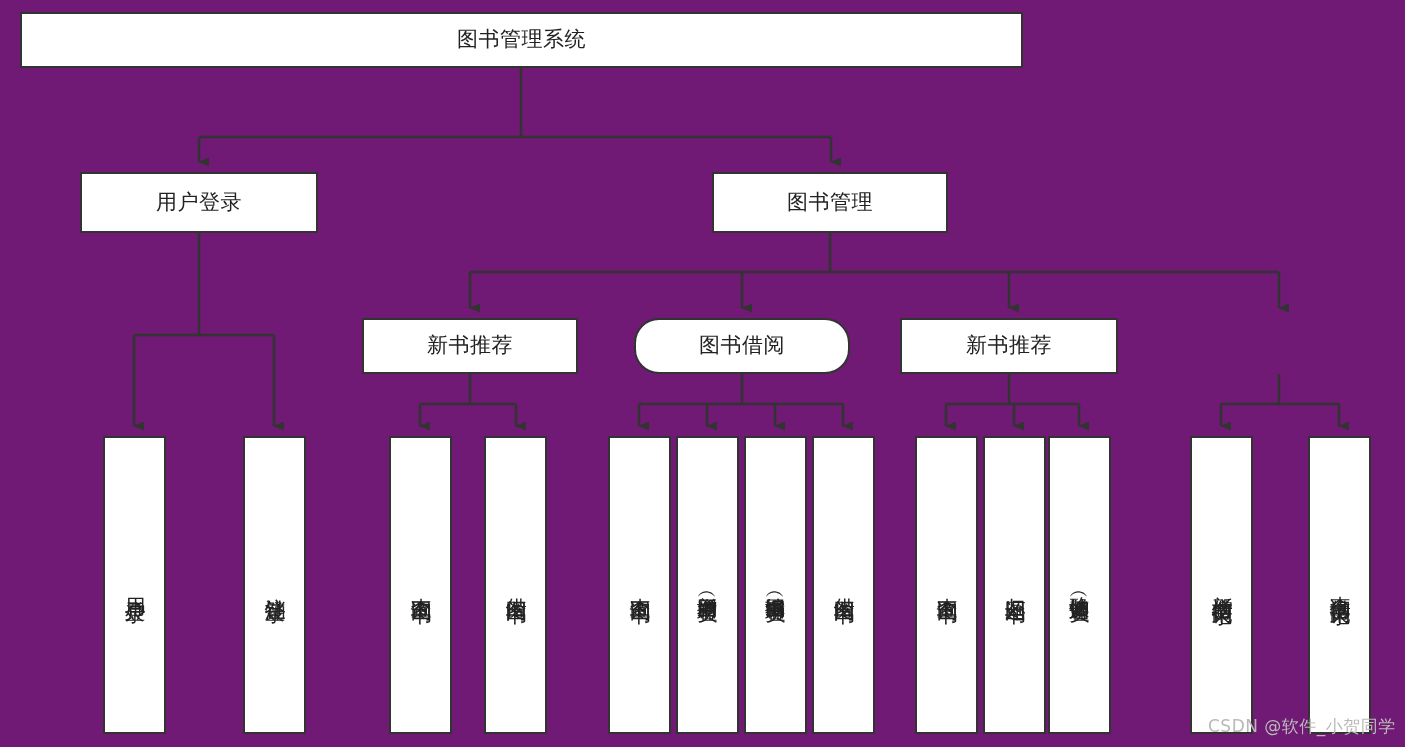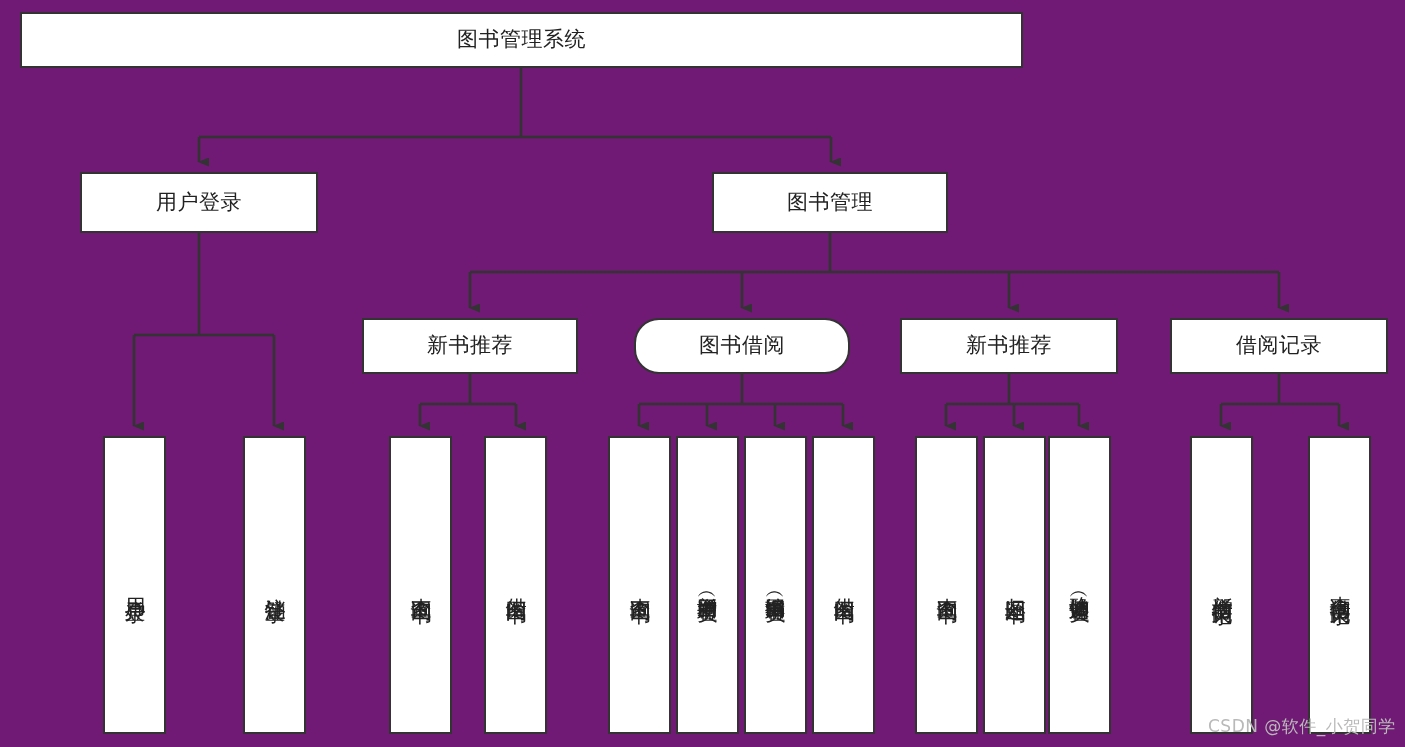--- a/index.html
+++ b/index.html
@@ -138,23 +138,20 @@
   </div>
 
   <div class="node-box" style="left:634px; top:318px; width:216px; height:56px;border-radius:25px;">
     <span class="node-label-h">图书借阅</span>
   </div>
 
   <div class="node-box" style="left:900px; top:318px; width:218px; height:56px;">
     <span class="node-label-h">新书推荐</span>
   </div>
 
-  <div class="node-box" style="left:1170px; top:318px; width:218px; height:56px;">
-    <span class="node-label-h">借阅记录</span>
-  </div>
 
   <div class="node-box" style="left:103px; top:436px; width:63px; height:298px;">
     <span class="node-label-v">用户登录</span>
   </div>
 
   <div class="node-box" style="left:243px; top:436px; width:63px; height:298px;">
     <span class="node-label-v">注销登录</span>
   </div>
 
   <div class="node-box" style="left:389px; top:436px; width:63px; height:298px;">

